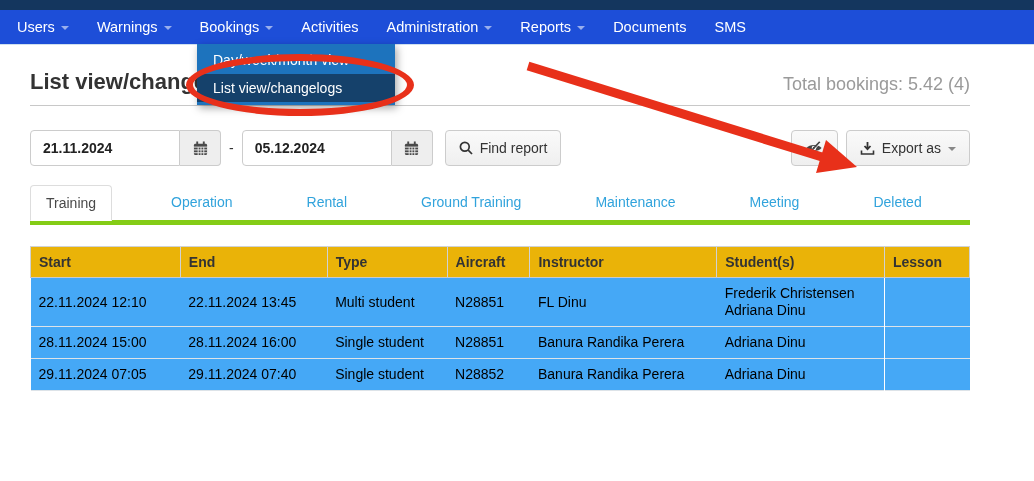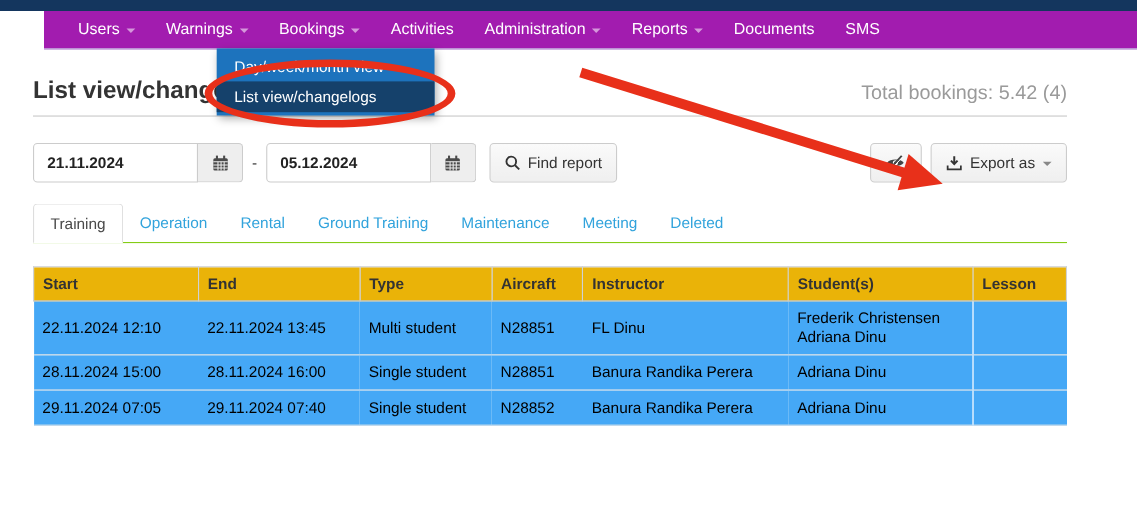--- a/index.html
+++ b/index.html
@@ -8,26 +8,25 @@
     font-family: "Liberation Sans", sans-serif;
     background: #ffffff;
     position: relative;
     overflow: hidden;
   }
 
   
   .top-strip { height: 10px; background: #14365e; }
   .navbar {
     height: 35px;
-    background: #a21caf;
+    background: #1d4ed8;
     display: flex;
     align-items: center;
-    padding-left: 17px;
+    padding-left: 3px;
     border-bottom: 1px solid #cfe0ee;
-    margin-left: 40px;
   }
   .nav-item {
     display: flex;
     align-items: center;
     gap: 6px;
     padding: 0 14px;
     height: 35px;
     color: #ffffff;
     font-size: 14.5px;
     cursor: pointer;
@@ -124,21 +123,22 @@
     border-left: 4px solid transparent;
     border-right: 4px solid transparent;
     border-top: 4px solid #888;
     margin-top: 2px;
   }
 
   
   .tabs {
     margin-top: 19px;
     display: flex;
-    border-bottom: 1px solid #84cc16;
+    border-bottom: 5px solid #84cc16;
+    gap: 44px;
   }
   .tab {
     font-size: 14px;
     padding: 9px 15px;
     color: #31a3dc;
     cursor: pointer;
     margin-bottom: -1px;
     white-space: nowrap;
   }
   .tab.active {

